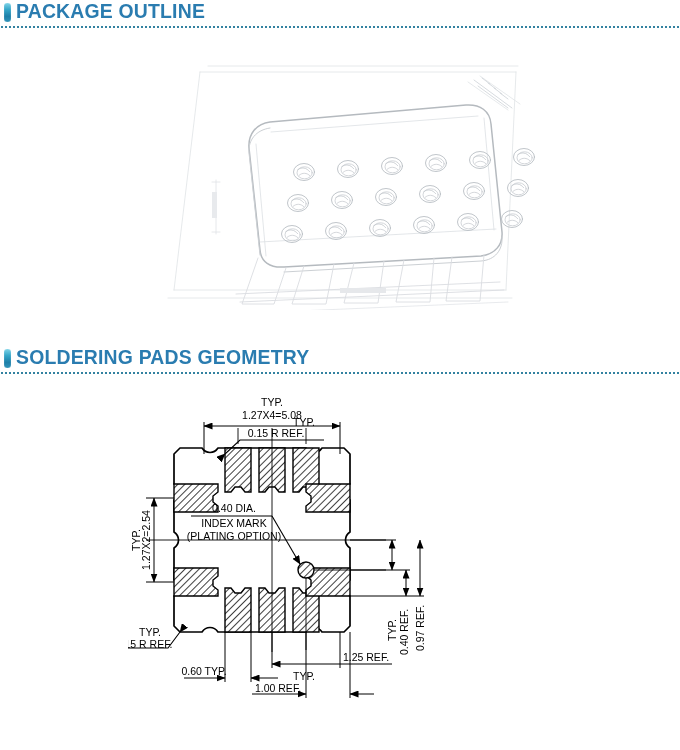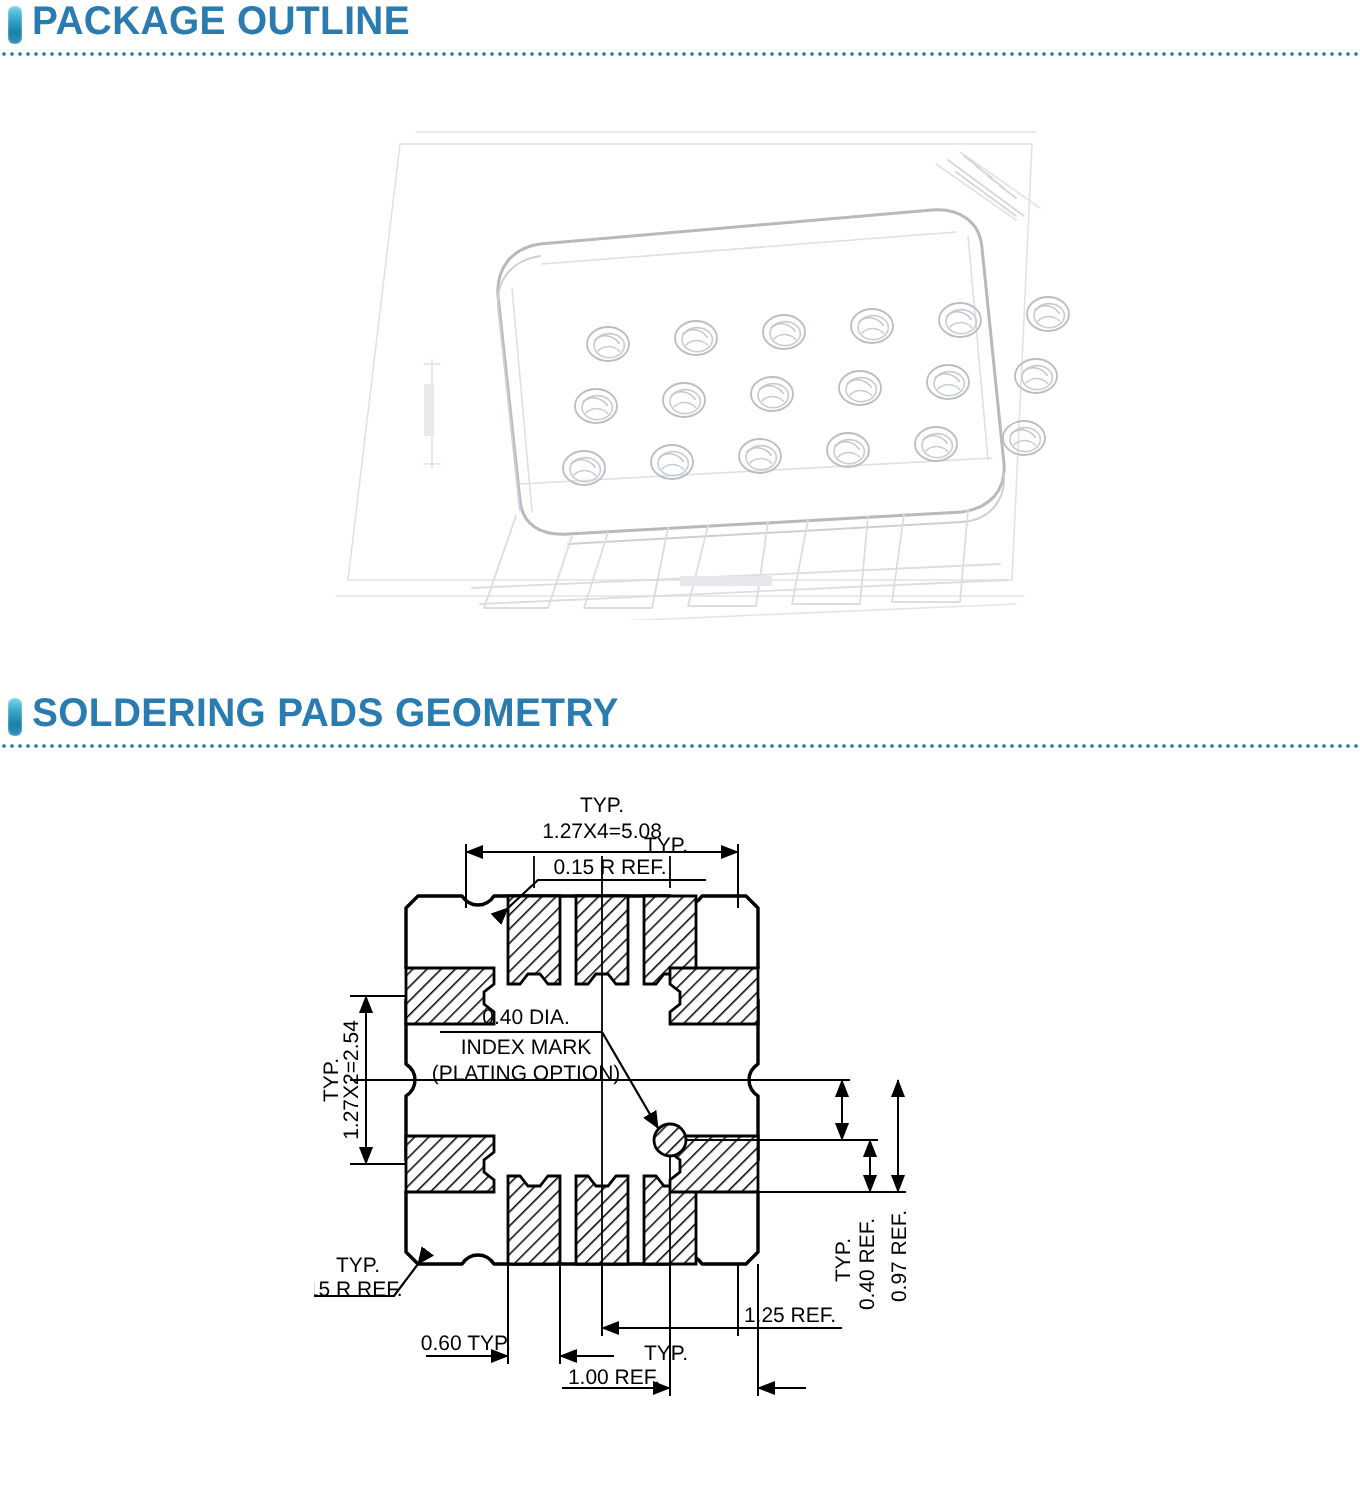--- a/index.html
+++ b/index.html
@@ -57,21 +57,21 @@
   }
 
   #hdr-package  { top: 0px; }
   #hdr-soldering{ top: 346px; }
 
   
   .figure {
     position: absolute;
   }
   #fig-package-outline { left: 108px; top: 52px; width: 430px; height: 258px; }
-  #fig-soldering-pads  { left: 128px; top: 392px; width: 430px; height: 330px; margin-left: 29px; }
+  #fig-soldering-pads  { left: 128px; top: 392px; width: 430px; height: 330px; }
 
   .figure svg { display: block; }
 </style>
 </head>
 <body>
 
 <div class="section-header" id="hdr-package">
   <span class="bullet"></span>
   <span class="title">PACKAGE OUTLINE</span>
   <span class="dotline"></span>

